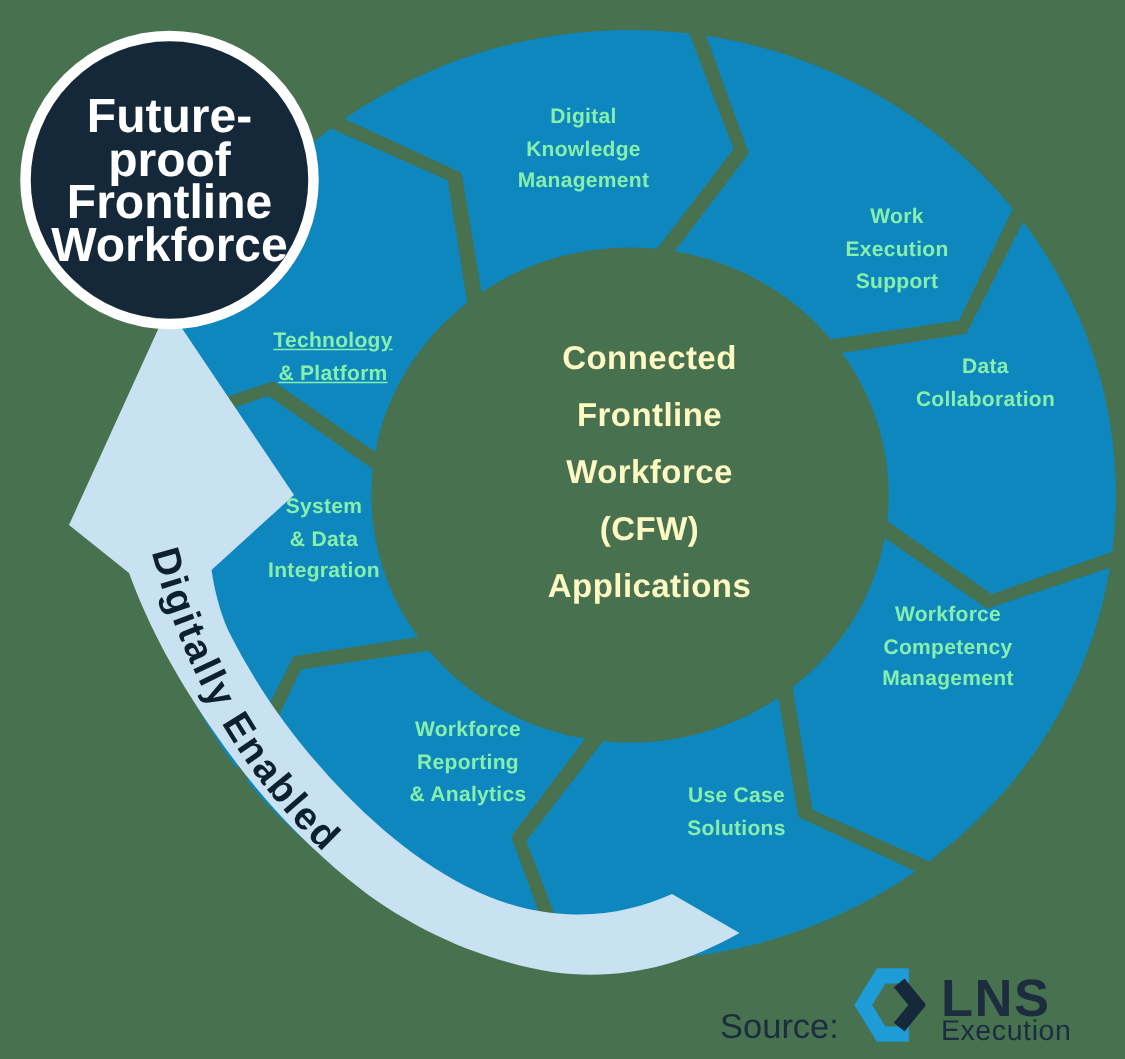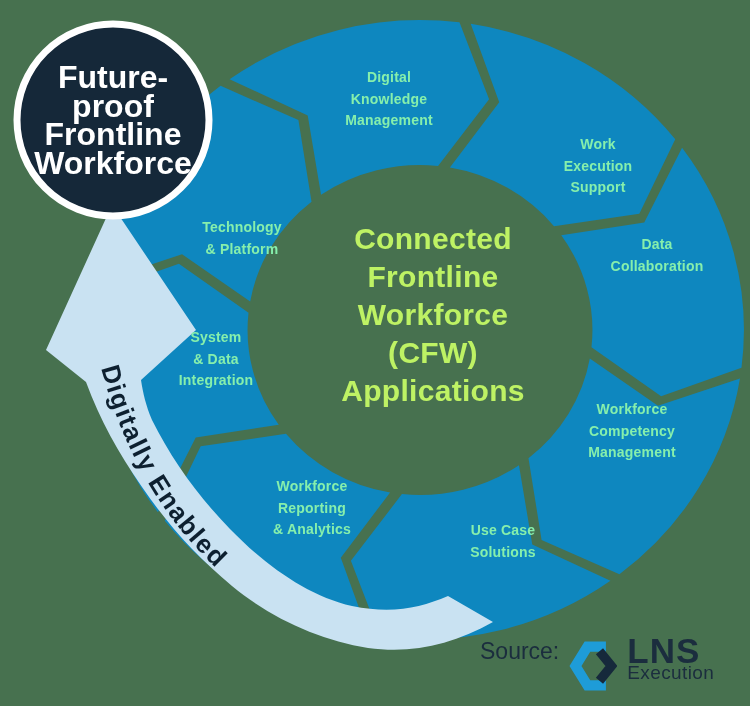--- a/index.html
+++ b/index.html
@@ -5,27 +5,27 @@
   html,body{margin:0;padding:0;}
   body{font-family:"Liberation Sans",sans-serif;}
   .stage{position:relative;width:750px;height:706px;background:#47714F;overflow:hidden;}
   .stage svg.diagram{position:absolute;left:0;top:0;}
   .label{position:absolute;transform:translate(-50%,-50%);text-align:center;white-space:pre-line;}
   .seg{color:#86efac;font-weight:bold;font-size:14px;line-height:21.5px;letter-spacing:.2px;}
   .seg-dkm{left:389px;top:99px;}
   .seg-wes{left:598px;top:119px;margin-top:47px;}
   .seg-tc{left:657px;top:255px;}
   .seg-wcm{left:632px;top:431px;}
-  .seg-ucs{left:491px;top:541px;margin-left:12px;}
+  .seg-ucs{left:491px;top:541px;}
   .seg-wra{left:312px;top:508px;}
   .seg-sdi{left:216px;top:359px;}
-  .seg-tp{left:242px;top:238px;}
-  .center-label{left:433px;top:315px;color:#bef264;font-weight:bold;font-size:30px;line-height:38px;letter-spacing:.3px;}
+  .seg-tp{left:222px;top:238px;text-decoration:underline;}
+  .center-label{left:433px;top:315px;color:#fef9c3;font-weight:bold;font-size:22px;line-height:38px;letter-spacing:.3px;}
   .goal-label{left:113px;top:120px;color:#FFFFFF;font-weight:bold;font-size:32px;line-height:28.5px;}
-  .source-row{position:absolute;left:480px;top:638px;height:60px;display:flex;align-items:flex-start;gap:10px;color:#1B2D3E;}
+  .source-row{position:absolute;left:480px;top:638px;height:60px;display:flex;align-items:flex-end;gap:10px;color:#1B2D3E;}
   .source-prefix{font-size:23px;font-weight:500;}
   .logo-text{display:flex;flex-direction:column;justify-content:center;}
   .logo-lns{font-size:35px;font-weight:bold;line-height:25px;letter-spacing:1px;}
   .logo-research{font-size:19px;font-weight:400;line-height:20px;letter-spacing:.4px;}
 </style>
 </head>
 <body>
 
 <div class="stage">
 

